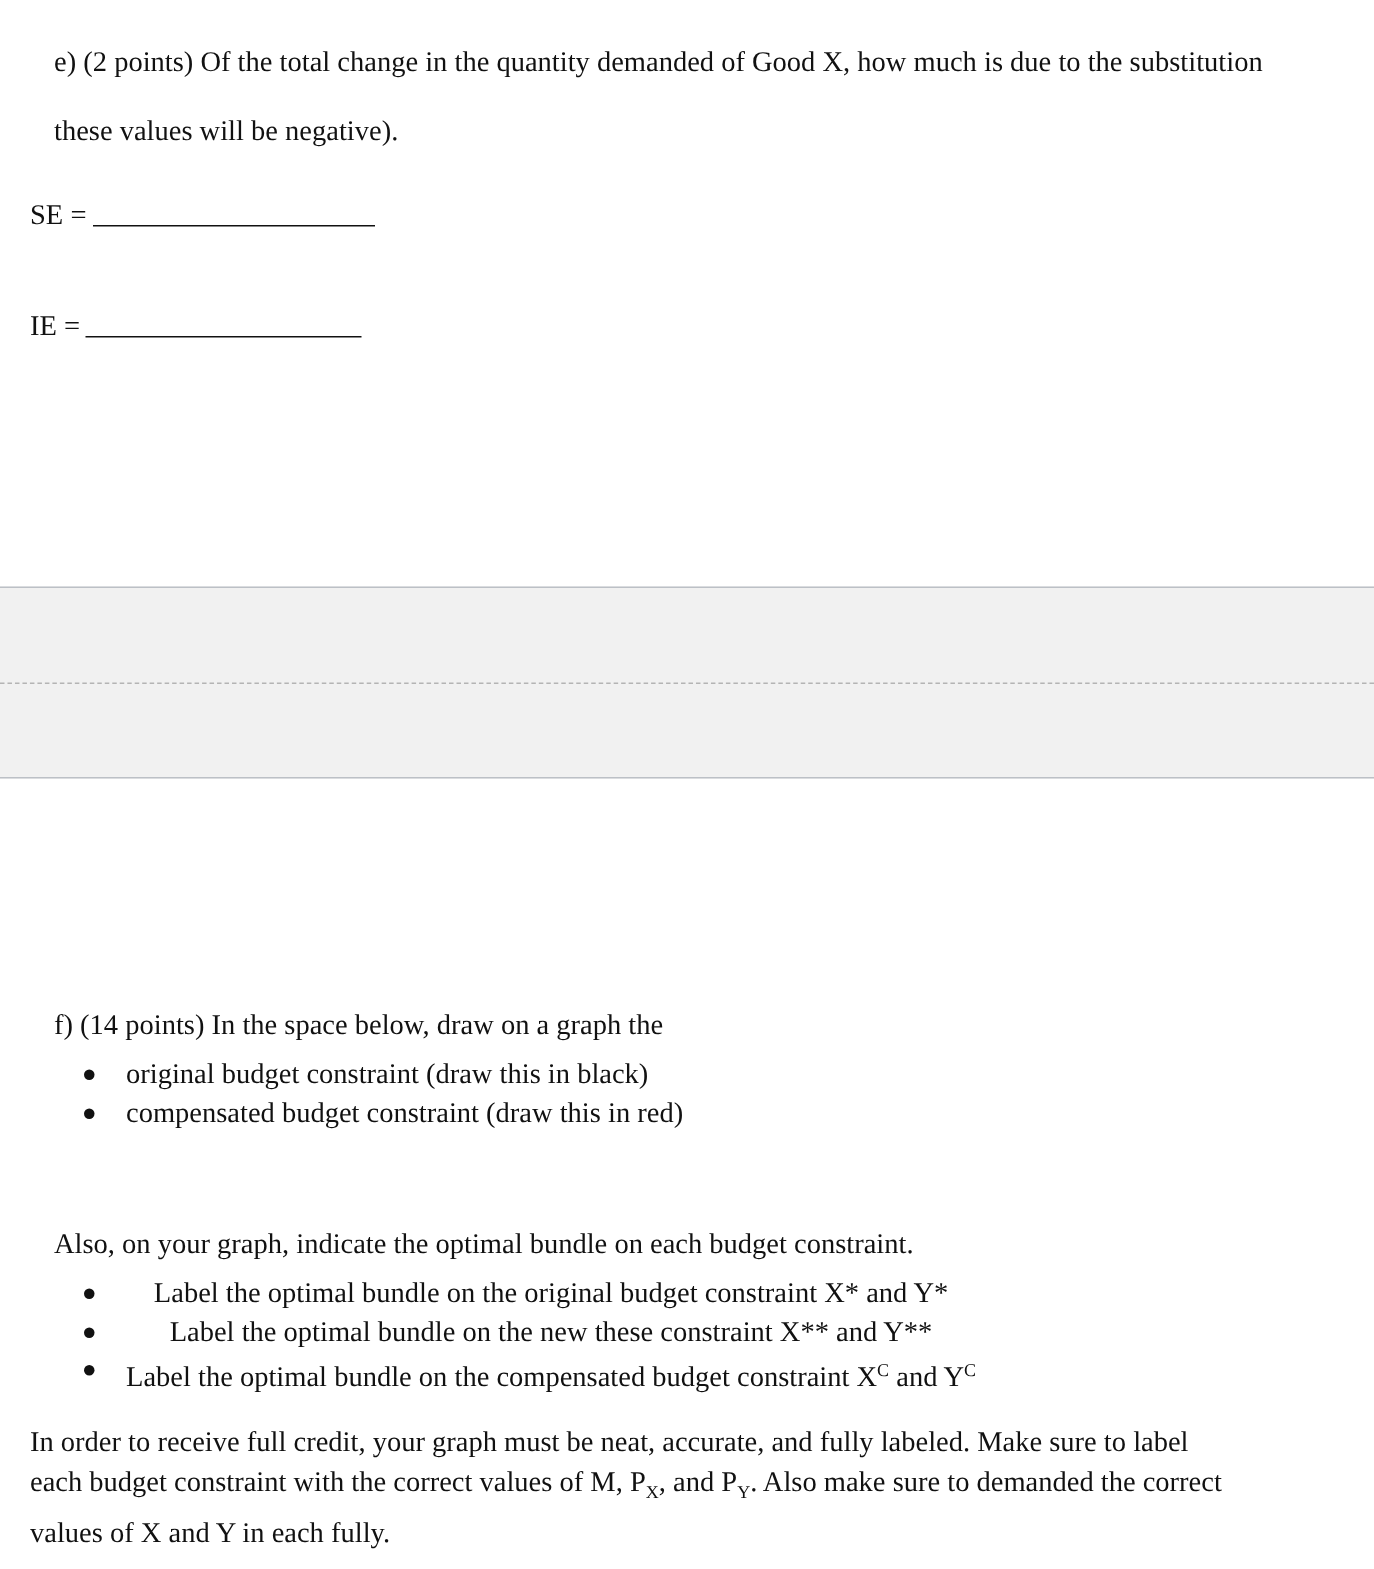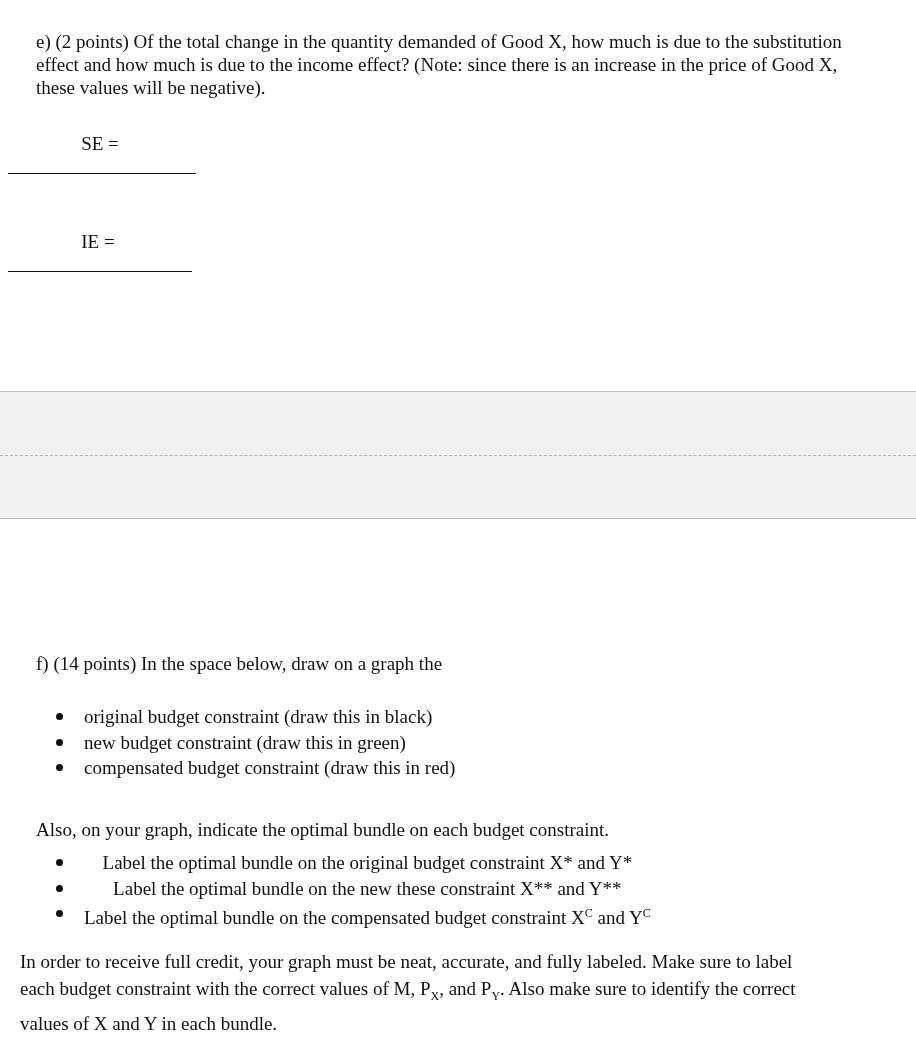--- a/index.html
+++ b/index.html
@@ -17,25 +17,24 @@
       font-size: 19px;
     }
     .para {
       position: absolute;
       left: 20px;
       line-height: 23px;
       margin: 16px;
     }
     .blank-row {
       position: absolute;
-      left: 4px;
+      left: 20px;
       display: flex;
-      align-items: center;
+      align-items: flex-start;
       line-height: 23px;
-      flex-direction: column;
     }
     .blank-line {
       display: inline-block;
       border-bottom: 1px solid #111;
       height: 18px;
       margin-left: 4px;
     }
     .page-break {
       position: absolute;
       left: 0;
@@ -82,51 +81,50 @@
       width: 880px;
       line-height: 27px;
       margin: 0;
     }
   </style>
 </head>
 <body>
 
 <p class="para" style="top:14px; width:890px;">
   <span>e) (2 points) Of the total change in the quantity demanded of Good X, how much is due to the substitution</span><br>
-  <span>effect and how much is due to the income effect? (Note: since there is an increase in the price of Good X,</span><br>
+  <br>
   <span>these values will be negative).</span>
 </p>
 
 <div class="blank-row" style="top:132px;">
   <span>SE =</span>
   <span class="blank-line" style="width:188px;"></span>
 </div>
 
-<div class="blank-row" style="top:206px;margin-top:24px;">
+<div class="blank-row" style="top:206px;">
   <span>IE =</span>
   <span class="blank-line" style="width:184px;"></span>
 </div>
 
 <div class="page-break">
   <div class="page-break-divider"></div>
 </div>
 
-<p class="para" style="top:636px;">f) (14 points) In the space below, draw on a graph the</p>
+<p class="para" style="top:656px;">f) (14 points) In the space below, draw on a graph the</p>
 
 <ul class="bullets" style="top:704px;">
   <li><span class="dot"></span><span>original budget constraint (draw this in black)</span></li>
-  <li><span class="dot"></span><span>new budget constraint (draw this in green)</span></li>
   <li><span class="dot"></span><span>compensated budget constraint (draw this in red)</span></li>
 </ul>
 
 <p class="para" style="top:802px;text-align:right;">Also, on your graph, indicate the optimal bundle on each budget constraint.</p>
 
 <ul class="bullets" style="top:850px;text-align:center;">
   <li><span class="dot"></span><span>Label the optimal bundle on the original budget constraint X* and Y*</span></li>
   <li><span class="dot"></span><span>Label the optimal bundle on the new these constraint X** and Y**</span></li>
   <li><span class="dot"></span><span>Label the optimal bundle on the compensated budget constraint X</span><sup>C</sup><span> and Y</span><sup>C</sup></li>
 </ul>
 
 <p class="final-para" style="top:948px;">
   <span>In order to receive full credit, your graph must be neat, accurate, and fully labeled.  Make sure to label</span><br>
-  <span>each budget constraint with the correct values of M, P</span><sub>X</sub><span>, and P</span><sub>Y</sub><span>.  Also make sure to identify the correct</span><br>
-  <span>values of X and Y in each bundle.</span>
+  <span>each budget constraint with the correct values of M, P</span><sub>X</sub><span>, and P</span><sub>Y</sub><span>.  Also make sure to demanded the correct</span><br>
+  <span>values of X and Y in each fully.</span>
 </p>
 
 </body></html>

